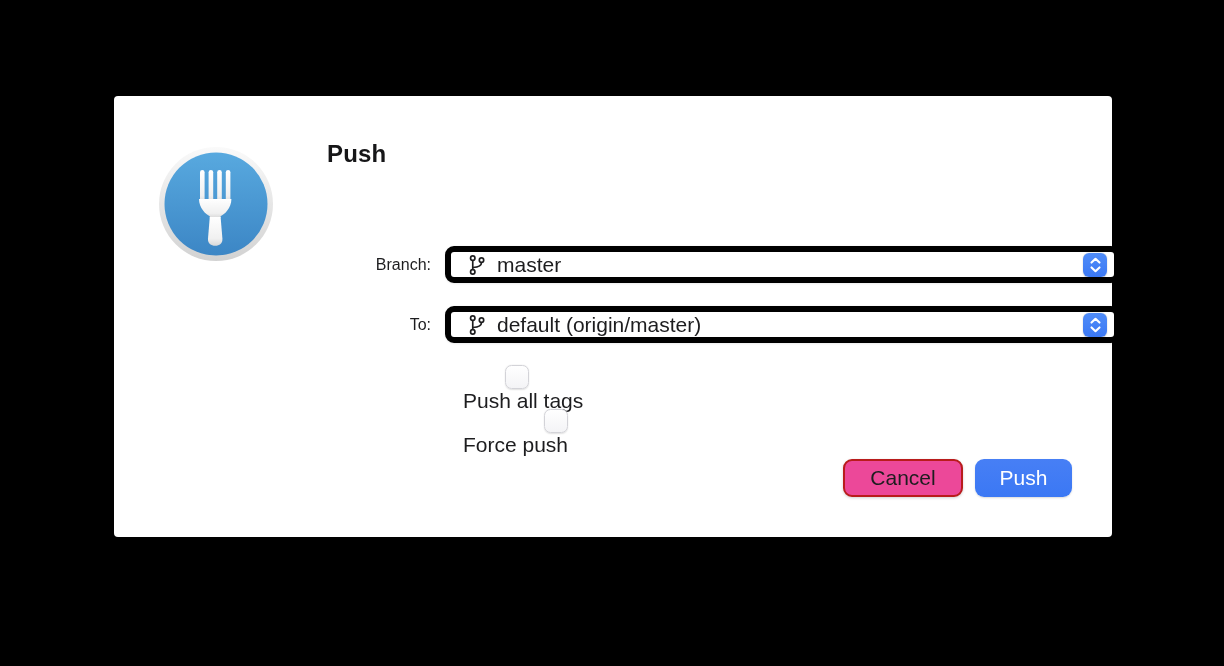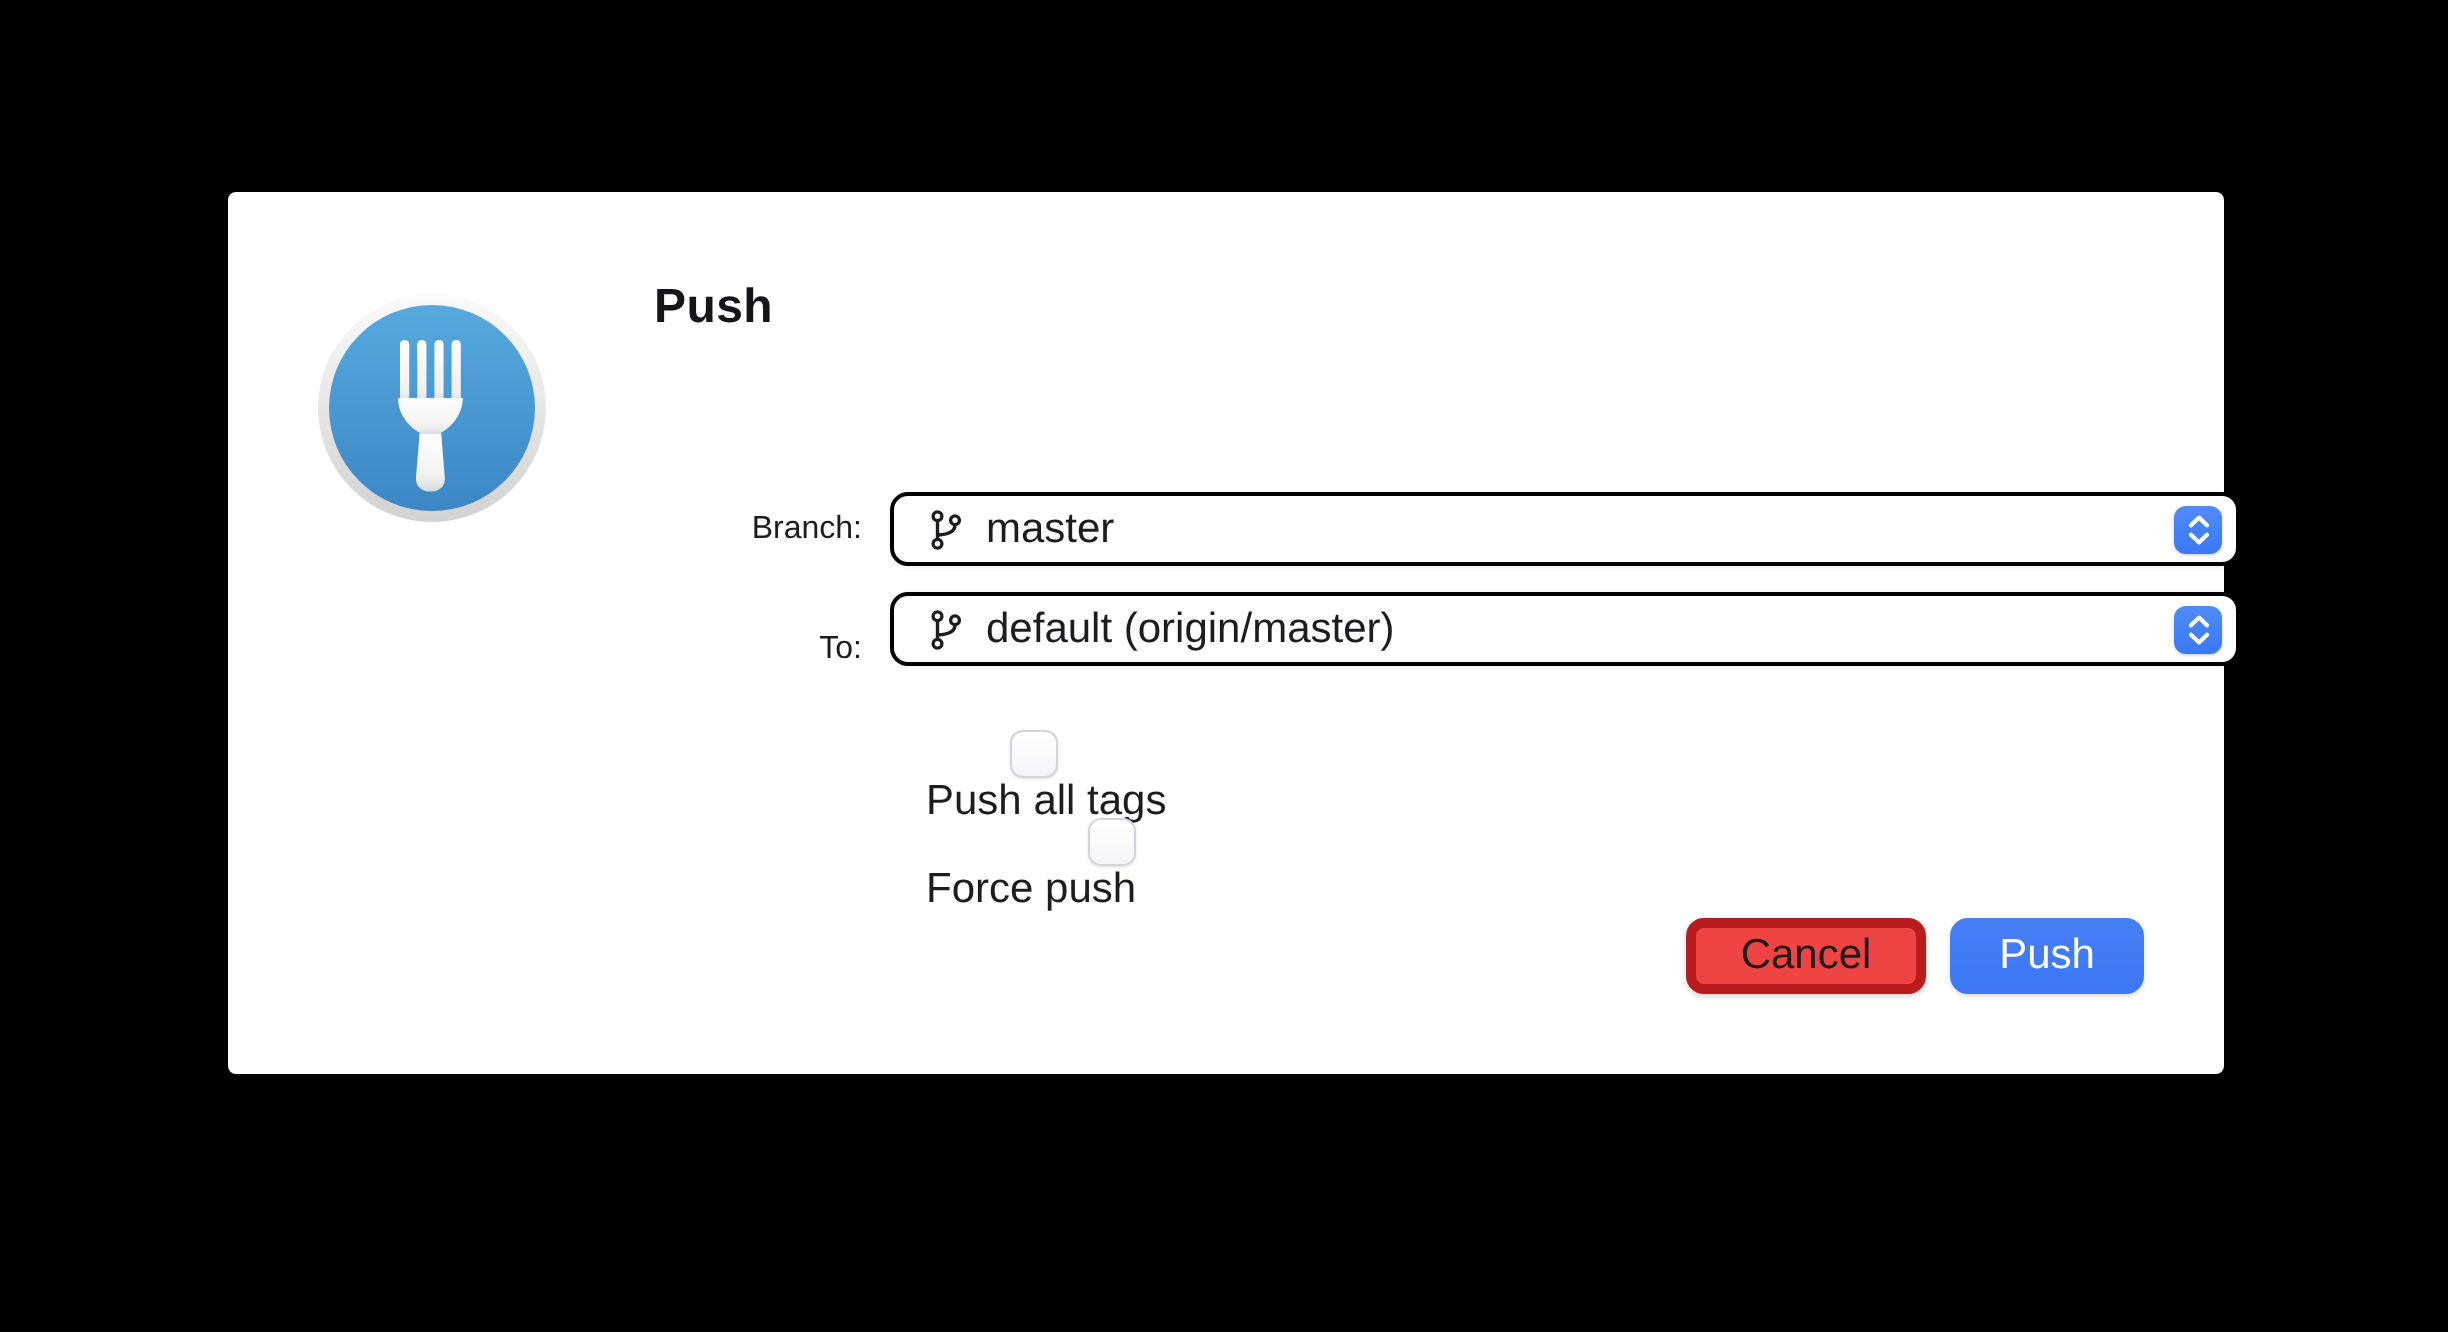--- a/index.html
+++ b/index.html
@@ -21,36 +21,36 @@
   .subtitle{
     position:absolute;left:213px;top:82px;
     font-size:21px;color:#242427;
   }
   .field-label{
     position:absolute;left:107px;width:210px;text-align:right;
     font-size:16px;color:#1d1d1f;line-height:37px;
   }
   .dropdown{
     position:absolute;left:331px;width:675px;height:37px;
-    background:#fff;border:2px solid #000000;border-radius:9px;
+    background:#fff;border:6px solid #000000;border-radius:9px;
     box-shadow:0 .5px 2px rgba(0,0,0,.08);
     display:flex;align-items:center;box-sizing:border-box;
     cursor:default;
   }
   .dropdown .gb-icon{margin-left:16px;display:flex;align-items:center;}
   .dropdown .dd-value{margin-left:10px;font-size:21px;color:#1d1d1f;}
   .stepper{
     position:absolute;right:7px;top:50%;transform:translateY(-50%);
     width:24px;height:24px;border-radius:6px;
     background:linear-gradient(180deg,#4f8cf8 0%,var(--accent,#3b78f4) 100%);
     display:flex;align-items:center;justify-content:center;
     box-shadow:0 .5px 1.5px rgba(0,0,0,.25);
   }
   .row-branch{top:150px;}
-  .row-to{top:200px;}
+  .row-to{top:210px;}
   .label-branch{top:150px;}
   .label-to{top:210px;}
   .check-row{
     position:absolute;left:336px;height:25px;
     display:flex;align-items:center;cursor:default;flex-direction:column;
   }
   .check-row.first{top:269px;}
   .check-row.second{top:313px;align-items:flex-end;}
   .checkbox{
     width:24px;height:24px;border-radius:6.5px;box-sizing:border-box;
@@ -60,22 +60,22 @@
     flex:0 0 auto;
   }
   .check-label{margin-left:13px;font-size:21px;color:#1d1d1f;}
   .btn{
     position:absolute;top:363px;height:38px;border-radius:9px;border:none;
     font-family:"Liberation Sans", sans-serif;font-size:21px;
     display:flex;align-items:center;justify-content:center;
     cursor:default;padding:0;
   }
   .btn-cancel{
-    left:729px;width:120px;background:#ef4444;color:#1d1d1f;
-    border:5px solid #b91c1c;
+    left:729px;width:120px;background:#ec4899;color:#1d1d1f;
+    border:2px solid #b91c1c;
     box-shadow:0 1px 3px rgba(0,0,0,.18);
   }
   .btn-push{
     left:861px;width:97px;
     background:linear-gradient(180deg,#477ff5 0%,var(--accent,#3b78f4) 100%);
     color:#fff;font-weight:500;
     box-shadow:0 1px 2px rgba(0,0,0,.15);
   }
 </style>
 </head>

